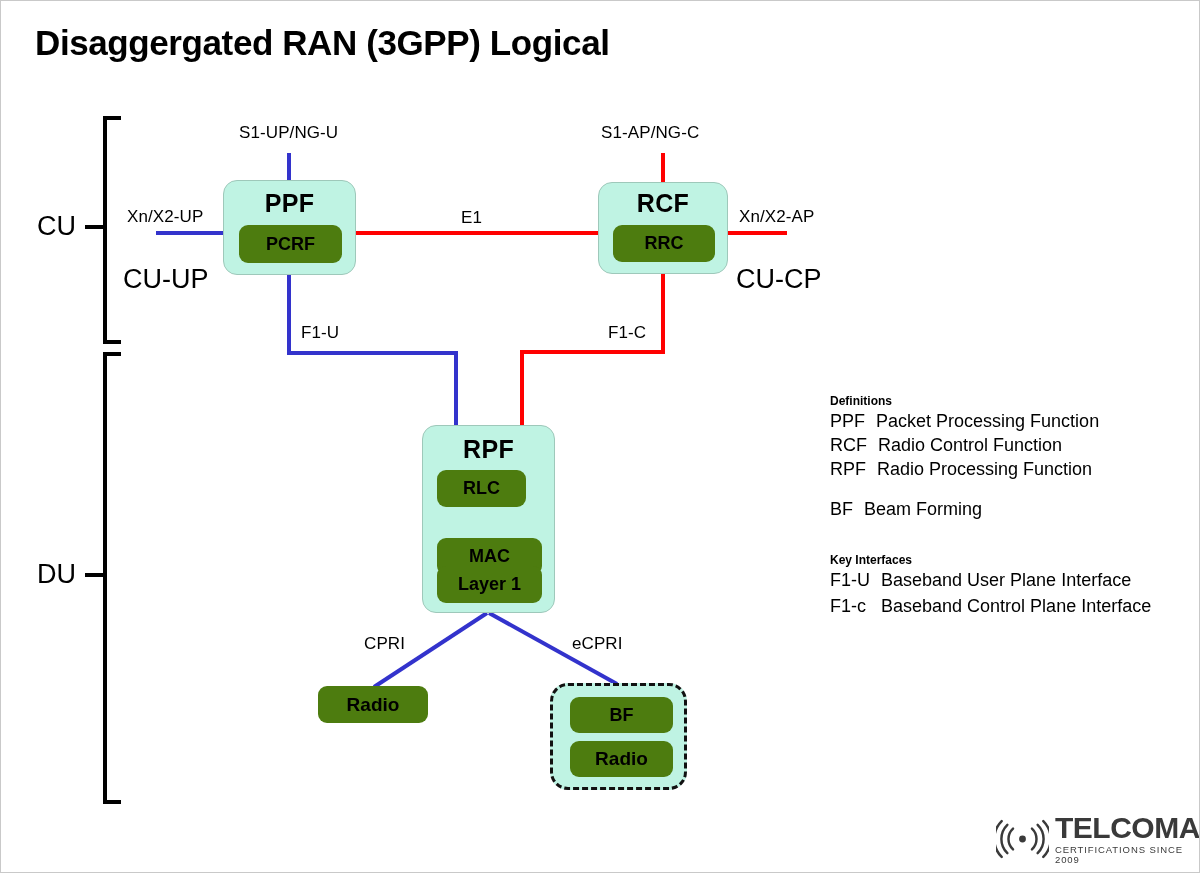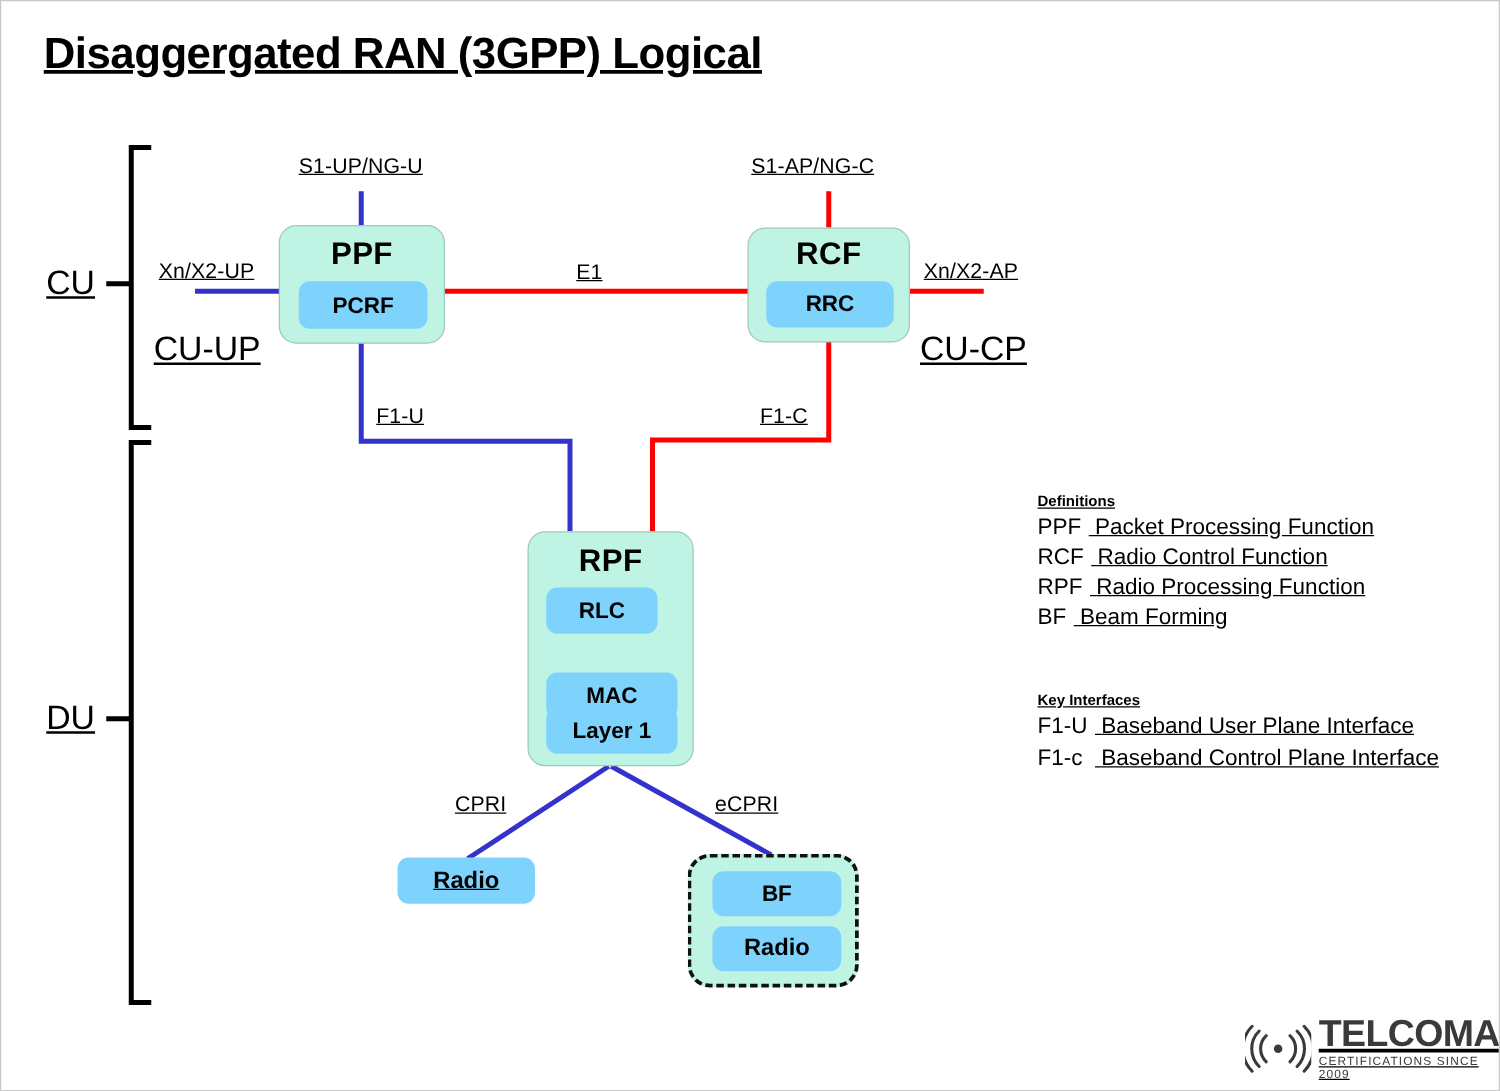--- a/index.html
+++ b/index.html
@@ -20,21 +20,21 @@
     box-sizing: border-box;
     overflow: hidden;
   }
   #svg-layer {
     position: absolute;
     left: 0;
     top: 0;
     width: 1200px;
     height: 873px;
   }
-  .abs { position: absolute; text-decoration: underline; }
+  .abs { position: absolute; }
 
   
   #page-title {
     left: 34px;
     top: 22px;
     font-size: 35px;
     font-weight: 700;
     letter-spacing: -0.4px;
     color: #000000;
     white-space: nowrap;
@@ -53,21 +53,21 @@
     right: 0;
     text-align: center;
     font-size: 25px;
     font-weight: 600;
     color: #000;
     letter-spacing: 0.3px;
   }
   
   .sub-block {
     position: absolute;
-    background: #7dd3fc;
+    background: #4d7c0f;
     border-radius: 9px;
     color: #000;
     font-size: 18px;
     font-weight: 600;
     display: flex;
     align-items: center;
     justify-content: center;
     box-sizing: border-box;
   }
   .dashed-group {
@@ -219,21 +219,21 @@
       <span>Packet Processing Function</span>
     </div>
     <div class="legend-row" style="margin-top:3px;">
       <span class="legend-key" style="margin-right: 6px;">RCF</span>
       <span>Radio Control Function</span>
     </div>
     <div class="legend-row" style="margin-top:3px;">
       <span class="legend-key" style="margin-right: 6px;">RPF</span>
       <span>Radio Processing Function</span>
     </div>
-    <div class="legend-row" style="margin-top:3px;">
+    <div class="legend-row" style="margin-top:19px;">
       <span class="legend-key" style="margin-right: 6px;">BF</span>
       <span>Beam Forming</span>
     </div>
   </div>
 
   <div class="abs legend-block" style="left:829px; top:552px;">
     <div class="legend-head">Key Interfaces</div>
     <div class="legend-row" style="margin-top:3px;">
       <span class="legend-key" style="width: 46px; margin-right: 0px; display: inline-block;">F1-U</span>
       <span>Baseband User Plane Interface</span>

